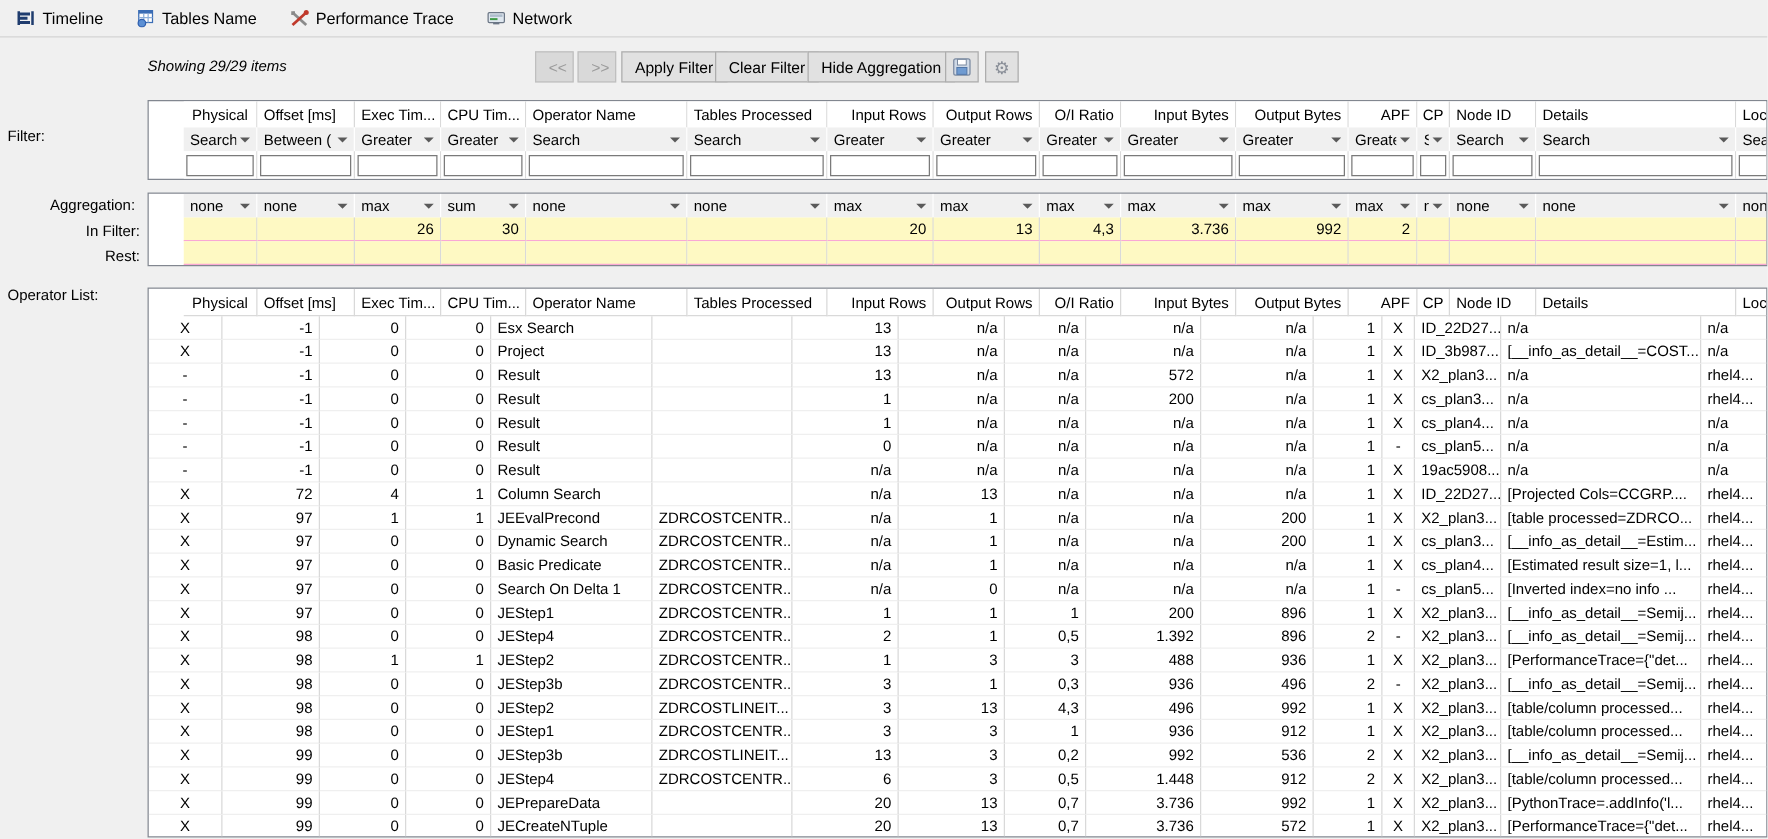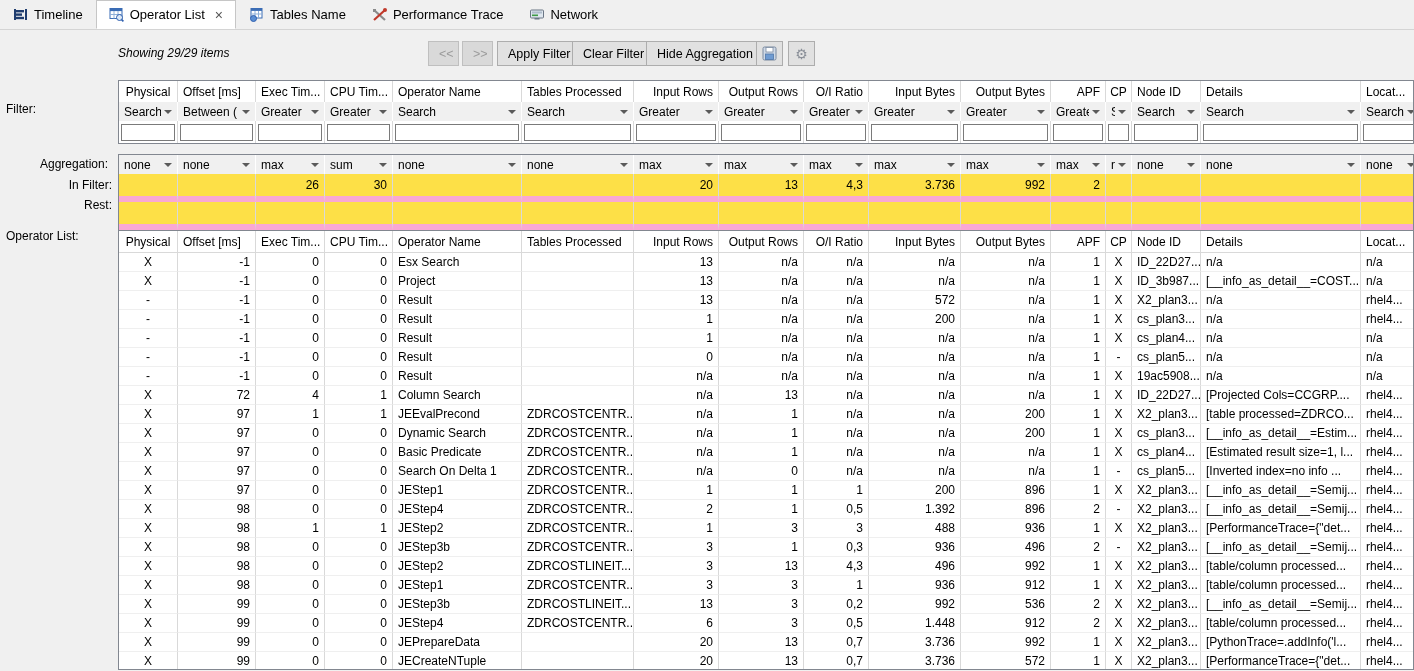--- a/index.html
+++ b/index.html
@@ -19,33 +19,33 @@
   .btn { position:absolute; top:41px; height:25px; background:#e1e1e1; border:1px solid #adadad; font-family:inherit; font-size:12.5px; padding:0 10px; }
   .btn.disabled { background:#d9d9d9; border-color:#bfbfbf; color:#9b9b9b; }
   .iconbtn { position:absolute; top:41px; width:27px; height:25px; background:#e1e1e1; border:1px solid #adadad; display:flex; align-items:center; justify-content:center; }
 
   
   .leftlabel { position:absolute; left:6px; }
   .leftlabel.r { width:106px; text-align:right; left:6px; }
 
   
   .grid { position:absolute; left:118px; width:1296px; overflow:hidden; background:#fff; border:1px solid #828790; }
-  .grow { display:grid; }
+  .grow { display:grid;margin-left:28px; }
   .cell { border-right:1px solid #d9d9d9; padding:0 5px; display:flex; align-items:center; overflow:hidden; white-space:nowrap; }
   .cell:last-child { border-right:none; }
   .cell.al-l { justify-content:flex-start; }
   .cell.al-r { justify-content:flex-end; }
   .cell.al-c { justify-content:center; }
   .hrow .cell { height:21px; background:#fff; }
   .oprow .cell { height:19px; background:#f0f0f0; border-right:1px solid #fff; }
   .oprow .cell .lbl { flex:1 1 auto; overflow:hidden; white-space:nowrap; }
   .arr { flex:0 0 auto; width:0; height:0; border-left:4px solid transparent; border-right:4px solid transparent; border-top:4px solid #5a5a5a; margin-left:3px; }
   .inprow .cell { height:22px; background:#fff; padding:0 2px; }
   .inprow input { width:100%; height:17px; border:1px solid #7a7a7a; background:#fff; font-family:inherit; font-size:12px; padding:0 2px; }
-  .valrow .cell { height:28px; background:#fde047; border-bottom:6px solid #f9a8d4; }
+  .valrow .cell { height:19px; background:#fef9c3; border-bottom:1px solid #f9a8d4; }
   .datarow { display:grid; }
   .datarow .cell { height:19px; border-bottom:1px solid #efefef; }
   .mainhdr .cell { height:22px; border-bottom:1px solid #d9d9d9; }
 </style>
 </head>
 <body>
 
 <div id="app">
 
   <div id="tabbar">
@@ -53,33 +53,20 @@
         <span class="ticon"><svg width="15" height="15" viewBox="0 0 15 15">
             <g fill="#1f3c6e">
               <rect x="1" y="2" width="2" height="11"></rect>
               <rect x="12" y="2" width="2" height="11"></rect>
               <rect x="3" y="3" width="8" height="2.4"></rect>
               <rect x="3" y="6.4" width="6" height="2.4"></rect>
               <rect x="3" y="9.8" width="8" height="2.4"></rect>
             </g>
           </svg></span>
         <span>Timeline</span>
-      </div>
-      <div class="tab active">
-        <span class="ticon"><svg width="15" height="15" viewBox="0 0 15 15">
-            <rect x="1" y="1.5" width="12" height="10" fill="#fff" stroke="#3b6db5"></rect>
-            <rect x="1" y="1.5" width="12" height="2.6" fill="#3b6db5"></rect>
-            <line x1="5" y1="4" x2="5" y2="11.5" stroke="#8fb0d9"></line>
-            <line x1="9" y1="4" x2="9" y2="11.5" stroke="#8fb0d9"></line>
-            <line x1="1" y1="7.5" x2="13" y2="7.5" stroke="#8fb0d9"></line>
-            <circle cx="10.5" cy="10.5" r="3" fill="#dce9f7" stroke="#2f5fae"></circle>
-            <line x1="12.6" y1="12.6" x2="14.4" y2="14.4" stroke="#2f5fae" stroke-width="1.6"></line>
-          </svg></span>
-        <span>Operator List</span>
-        <span class="close">×</span>
       </div>
       <div class="tab">
         <span class="ticon"><svg width="15" height="15" viewBox="0 0 15 15">
             <rect x="2" y="1.5" width="11" height="9.5" fill="#fff" stroke="#3b6db5"></rect>
             <rect x="2" y="1.5" width="11" height="2.4" fill="#3b6db5"></rect>
             <line x1="6" y1="4" x2="6" y2="11" stroke="#8fb0d9"></line>
             <line x1="9.5" y1="4" x2="9.5" y2="11" stroke="#8fb0d9"></line>
             <line x1="2" y1="7" x2="13" y2="7" stroke="#8fb0d9"></line>
             <circle cx="4.5" cy="11.5" r="3" fill="#5b8fd4" stroke="#2f5fae"></circle>
           </svg></span>

